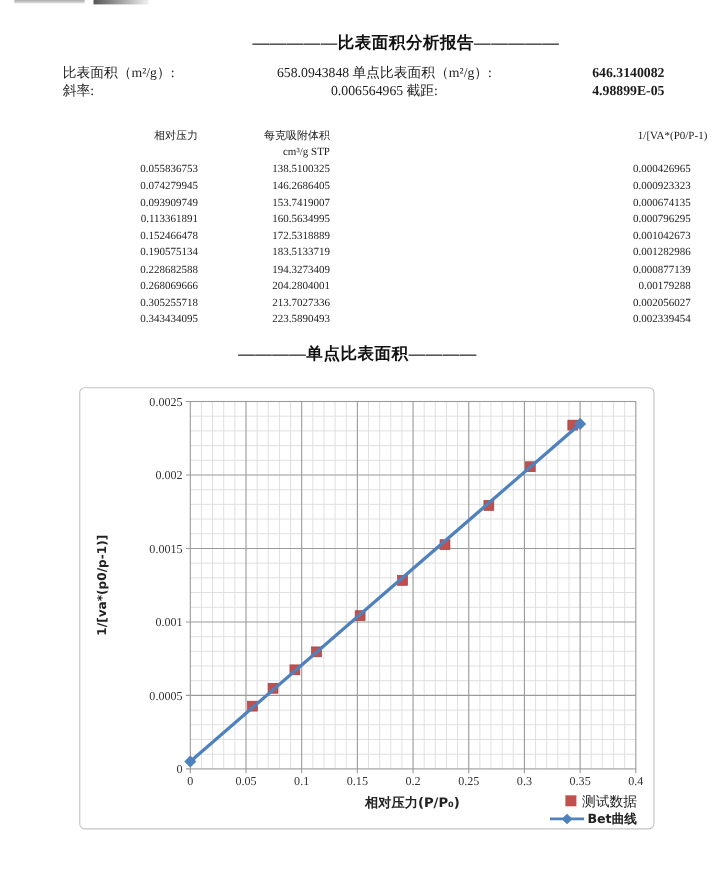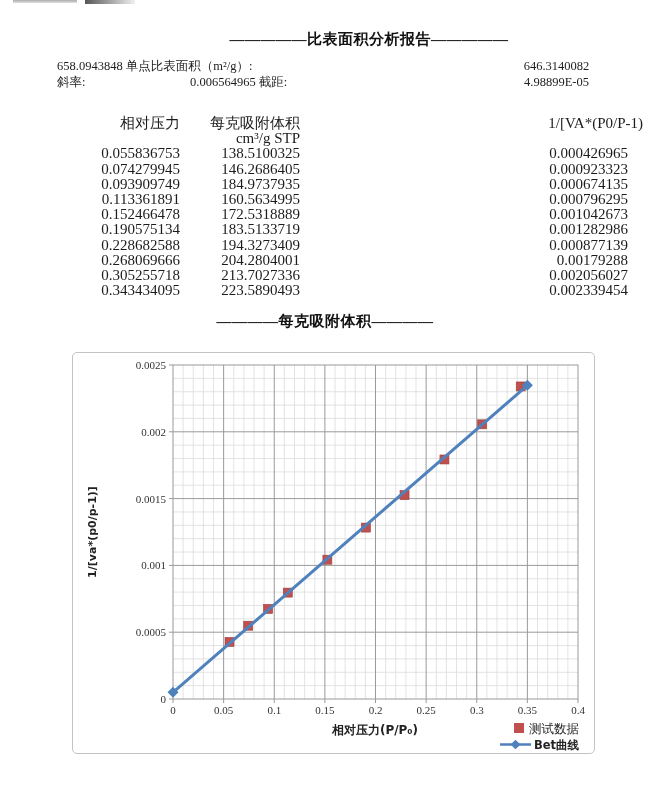--- a/index.html
+++ b/index.html
@@ -15,26 +15,26 @@
   .doc-title{
     position:absolute;width:100%;text-align:center;font-weight:bold;
     font-size:15px;letter-spacing:0.5px;color:#111;
   }
   #title1{top:30px;padding-left:44px;}
   #title2{top:312px;}
 
   #summary{position:absolute;left:57px;top:58px;width:547px;font-size:12.5px;line-height:16px;}
   .summary-row{display:flex;}
   .s-label1{width:133px;}
-  .s-mid{flex:1;text-align:left;}
-  .s-val2{text-align:center;min-width:95px;}
+  .s-mid{flex:1;text-align:center;}
+  .s-val2{text-align:right;min-width:95px;font-weight:bold;}
 
   #data-table{
     position:absolute;left:55px;top:116px;border-collapse:collapse;
-    font-size:15px;line-height:15.2px;
+    font-size:10px;line-height:15.2px;
   }
   #data-table td,#data-table th{
     padding:0;margin:0;text-align:right;font-weight:normal;vertical-align:top;
     white-space:nowrap;
   }
   #data-table .c1{width:125px;}
   #data-table .c2{width:120px;}
   #data-table .c3{width:328px;margin-top:46px;}
   #data-table tbody td.c3{padding-right:15px;}
 
@@ -52,20 +52,21 @@
 </head>
 <body>
 
 <div id="artifact1" class="artifact"></div>
 <div id="artifact2" class="artifact"></div>
 
 <div id="title1" class="doc-title">—————比表面积分析报告—————</div>
 
 <div id="summary">
   <div class="summary-row">
+    <span class="s-label1">比表面积（m²/g）:</span>
     <span class="s-mid"><span>658.0943848</span> <span>单点比表面积（m²/g）:</span></span>
     <span class="s-val2">646.3140082</span>
   </div>
   <div class="summary-row">
     <span class="s-label1">斜率:</span>
     <span class="s-mid"><span>0.006564965</span> <span>截距:</span></span>
     <span class="s-val2">4.98899E-05</span>
   </div>
 </div>
 
@@ -86,21 +87,21 @@
         <td class="c2">138.5100325</td>
         <td class="c3">0.000426965</td>
       </tr>
       <tr>
         <td class="c1">0.074279945</td>
         <td class="c2">146.2686405</td>
         <td class="c3">0.000923323</td>
       </tr>
       <tr>
         <td class="c1">0.093909749</td>
-        <td class="c2">184.9737935</td>
+        <td class="c2">153.7419007</td>
         <td class="c3">0.000674135</td>
       </tr>
       <tr>
         <td class="c1">0.113361891</td>
         <td class="c2">160.5634995</td>
         <td class="c3">0.000796295</td>
       </tr>
       <tr>
         <td class="c1">0.152466478</td>
         <td class="c2">172.5318889</td>
@@ -127,21 +128,21 @@
         <td class="c3">0.002056027</td>
       </tr>
       <tr>
         <td class="c1">0.343434095</td>
         <td class="c2">223.5890493</td>
         <td class="c3">0.002339454</td>
       </tr>
     </tbody>
 </table>
 
-<div id="title2" class="doc-title">————每克吸附体积————</div>
+<div id="title2" class="doc-title">————单点比表面积————</div>
 
 <div id="chart-box">
   <svg id="chart-svg" width="521" height="400" viewBox="0 0 521 400">
     <g id="grid-minor">
         <line x1="110.125" y1="12" x2="110.125" y2="346" stroke="#dcdcdc" stroke-width="0.8"></line>
         <line x1="120.25" y1="12" x2="120.25" y2="346" stroke="#dcdcdc" stroke-width="0.8"></line>
         <line x1="130.375" y1="12" x2="130.375" y2="346" stroke="#dcdcdc" stroke-width="0.8"></line>
         <line x1="140.5" y1="12" x2="140.5" y2="346" stroke="#dcdcdc" stroke-width="0.8"></line>
         <line x1="160.75" y1="12" x2="160.75" y2="346" stroke="#dcdcdc" stroke-width="0.8"></line>
         <line x1="170.875" y1="12" x2="170.875" y2="346" stroke="#dcdcdc" stroke-width="0.8"></line>

